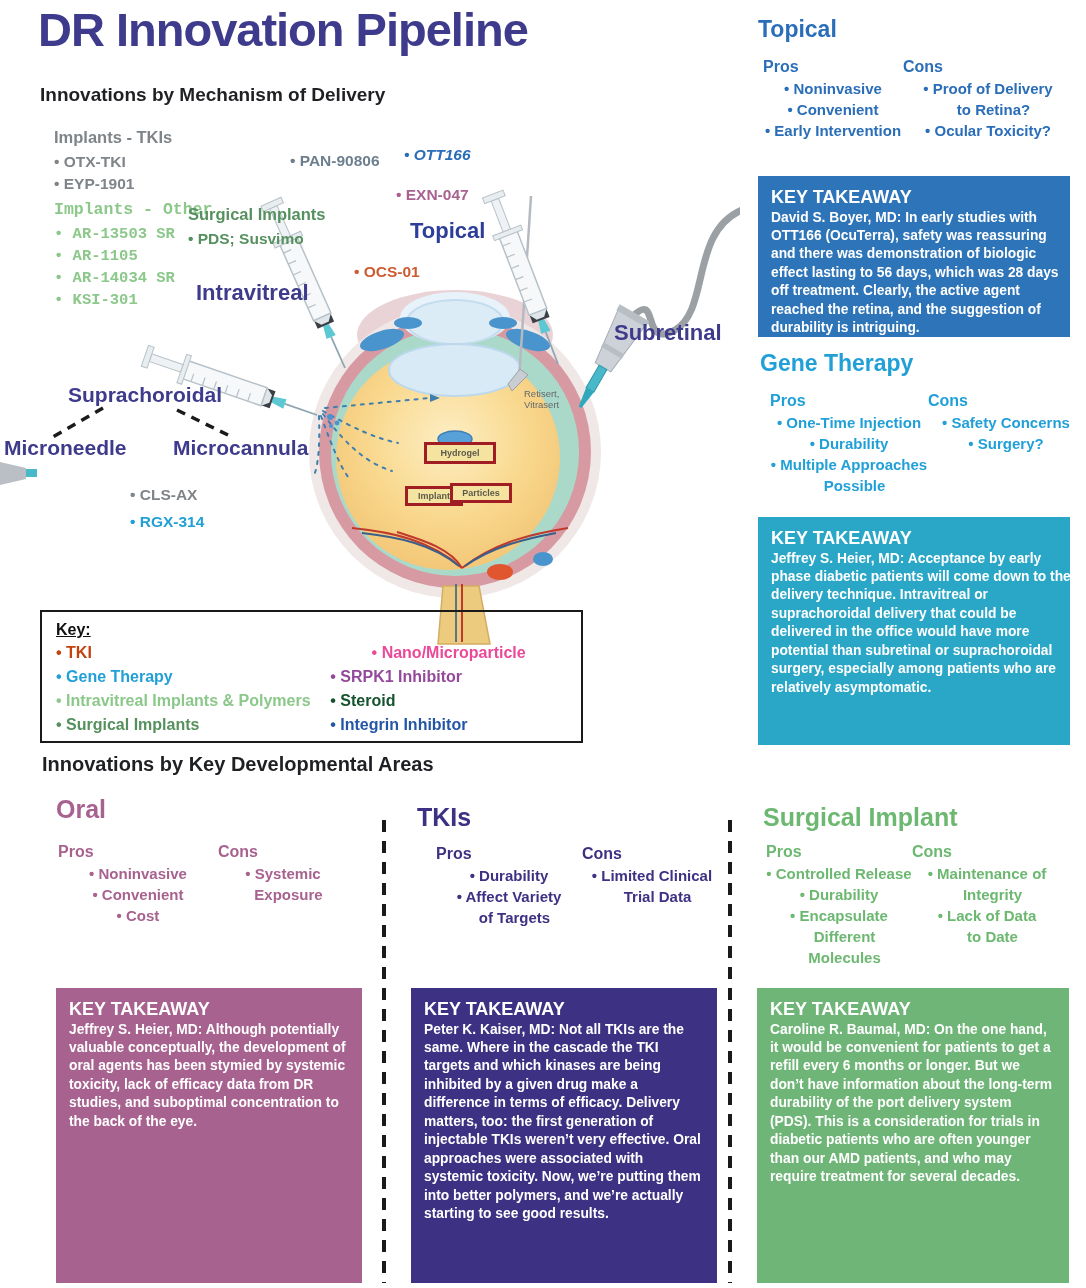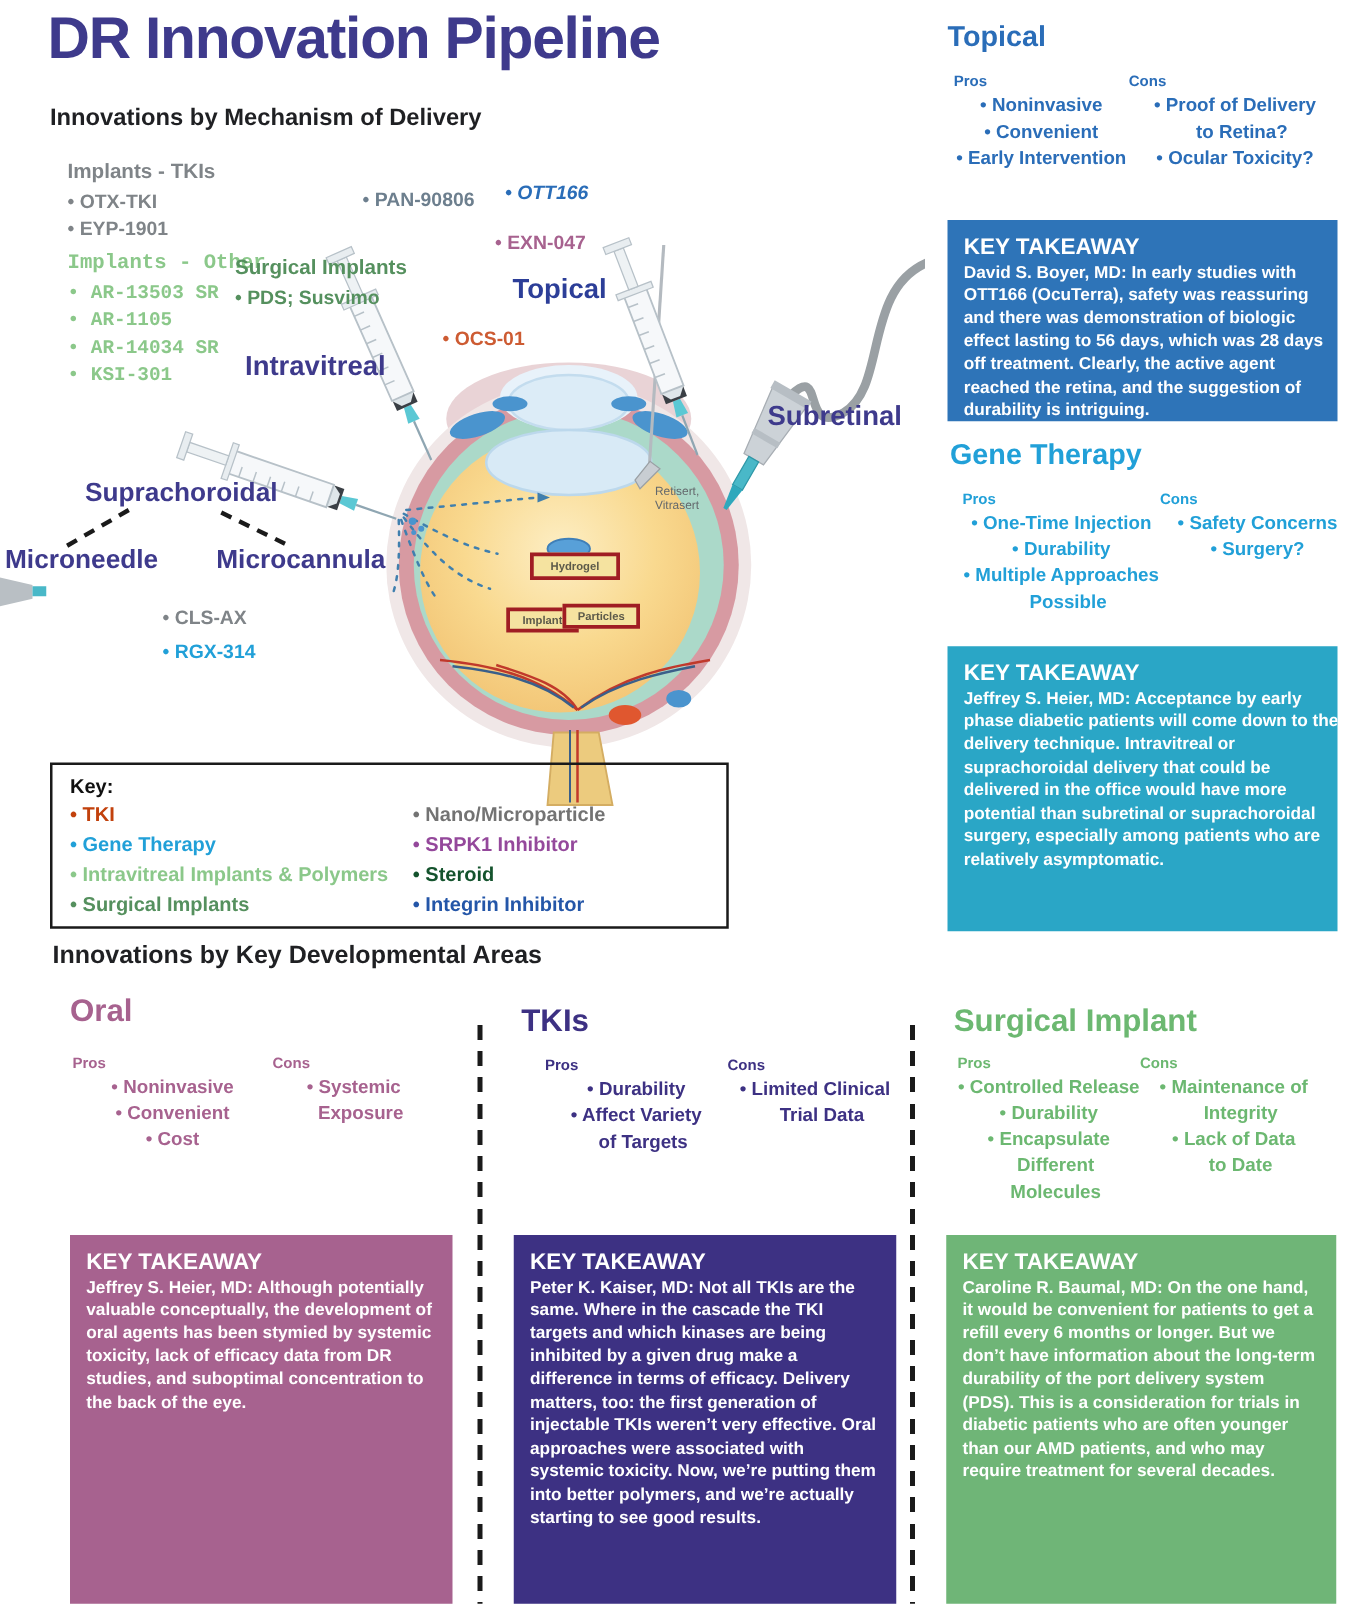--- a/index.html
+++ b/index.html
@@ -18,28 +18,28 @@
                  padding-left:11px;text-indent:-11px;}
   .grp li::before,.pc li::before,.kitem::before,.fl::before{content:"• ";}
   .fl{font-size:15.5px;}
   .route{font-size:22px;color:#3e3a8c;}
   .c-gray{color:#7f8488;} .c-slate{color:#6d7f8e;} .c-lgreen{color:#8bc88a;font-family:Liberation Mono, monospace;}
   .c-dgreen{color:#55905e;} .c-blue{color:#2a6db8;} .c-cyan{color:#21a0d8;}
   .c-mauve{color:#a7628f;} .c-orange{color:#cd5b32;} .c-royal{color:#2c3e98;}
   
   .keybox{left:40px;top:610px;width:543px;height:133px;border:2.5px solid #1a1a1a;
           box-sizing:border-box;padding:9px 14px;background:transparent;}
-  .keybox .kh{font-size:16px;color:#101010;margin-bottom:2px;}
+  .keybox .kh{font-size:16px;color:#101010;margin-bottom:2px;text-decoration:underline;}
   .kcols{display:flex;}
   .kcol1{width:278px;} .kcol2{width:240px;}
   .kitem{display:block;font-size:16px;line-height:1.5;}
   
   .panel-h{font-size:23px;}
   .pc{display:flex;}
-  .pc .pc-h{font-size:12px;margin-bottom:2px;}
+  .pc .pc-h{font-size:16px;margin-bottom:2px;}
   .pc li{font-size:15px;line-height:1.4;text-align:center;}
   
   .tk{box-sizing:border-box;padding:10px 13px;color:#fff;}
   .tk .tk-h{font-size:18px;line-height:1.25;}
   .tk .tk-b{font-size:13.8px;line-height:1.34;}
   .tk-blue{background:#2e74b8;} .tk-teal{background:#2aa6c6;}
   .tk-mauve{background:#a7628f;} .tk-indigo{background:#3d3183;} .tk-green{background:#6fb577;}
   
   .vdash{width:4px;top:820px;height:463px;
          background:repeating-linear-gradient(to bottom,#1a1a1a 0 12px,transparent 12px 21px);}
@@ -202,21 +202,21 @@
   <div class="abs keybox">
     <div class="kh">Key:</div>
     <div class="kcols">
       <div class="kcol1">
         <span class="kitem" style="color: #c2410c;">TKI</span>
         <span class="kitem" style="color: rgb(33, 160, 216);">Gene Therapy</span>
         <span class="kitem" style="color: rgb(139, 200, 138);">Intravitreal Implants &amp; Polymers</span>
         <span class="kitem" style="color: rgb(85, 144, 94);">Surgical Implants</span>
       </div>
       <div class="kcol2">
-        <span class="kitem" style="color: #737373;">Nano/Microparticle</span>
+        <span class="kitem" style="color: #ec4899; text-align: center;">Nano/Microparticle</span>
         <span class="kitem" style="color: rgb(148, 72, 155);">SRPK1 Inhibitor</span>
         <span class="kitem" style="color: #14532d;">Steroid</span>
         <span class="kitem" style="color: rgb(36, 86, 168);">Integrin Inhibitor</span>
       </div>
     </div>
   </div>
 
   <div class="abs panel-h c-blue" style="left:758px;top:16px;">Topical</div>
   <div class="abs pc c-blue" style="left:763px;top:58px;">
     <div style="width:140px;">

